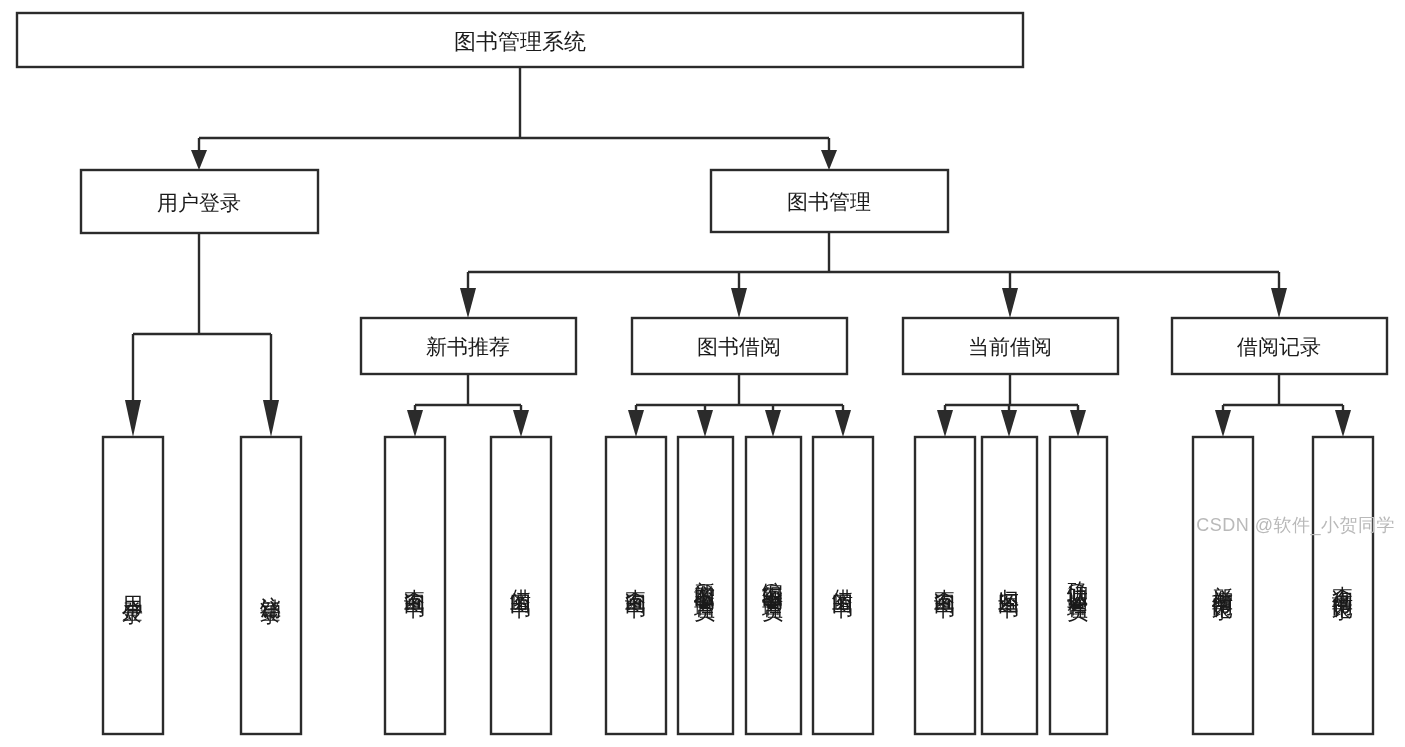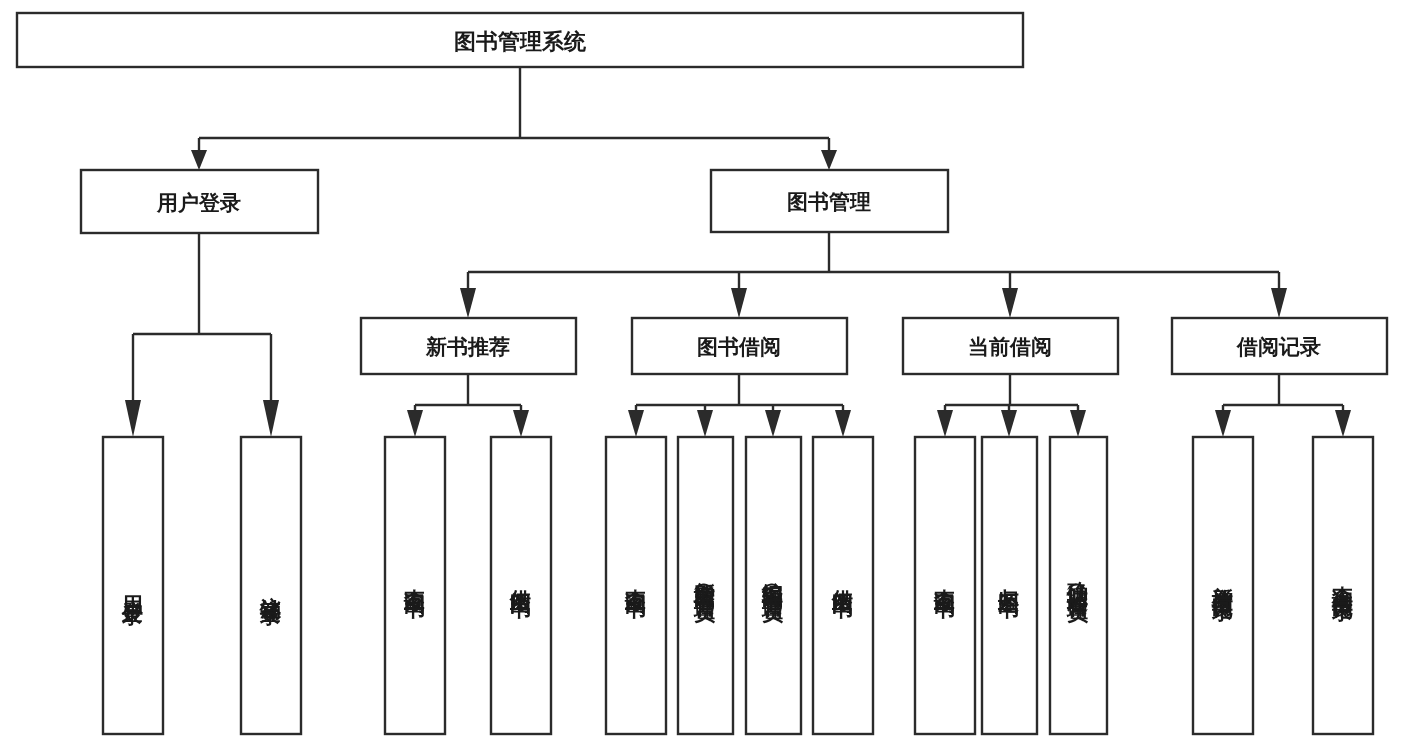--- a/index.html
+++ b/index.html
@@ -11,21 +11,20 @@
     width: 1405px;
     height: 747px;
     font-family: "Liberation Sans", "DejaVu Sans", sans-serif;
     overflow: hidden;
     position: relative;
   }
   #diagram-root {
     position: relative;
     width: 1405px;
     height: 541px;
-    font-weight: bold;
   }
   svg#diagram-svg {
     position: absolute;
     top: 0;
     left: 0;
     width: 1405px;
     height: 747px;
     display: block;
   }
   .node-box {
@@ -241,14 +240,15 @@
       <text class="node-label-v" x="1223" y="578">新增借阅记录</text>
     </g>
 
     <g>
       <rect class="node-box" x="1313" y="437" width="60" height="297"></rect>
       <text class="node-label-v" x="1343" y="578">查询借阅记录</text>
     </g>
 
   </svg>
 
+  <div class="watermark-text">CSDN @软件_小贺同学</div>
 
 </div>
 
 </body></html>

